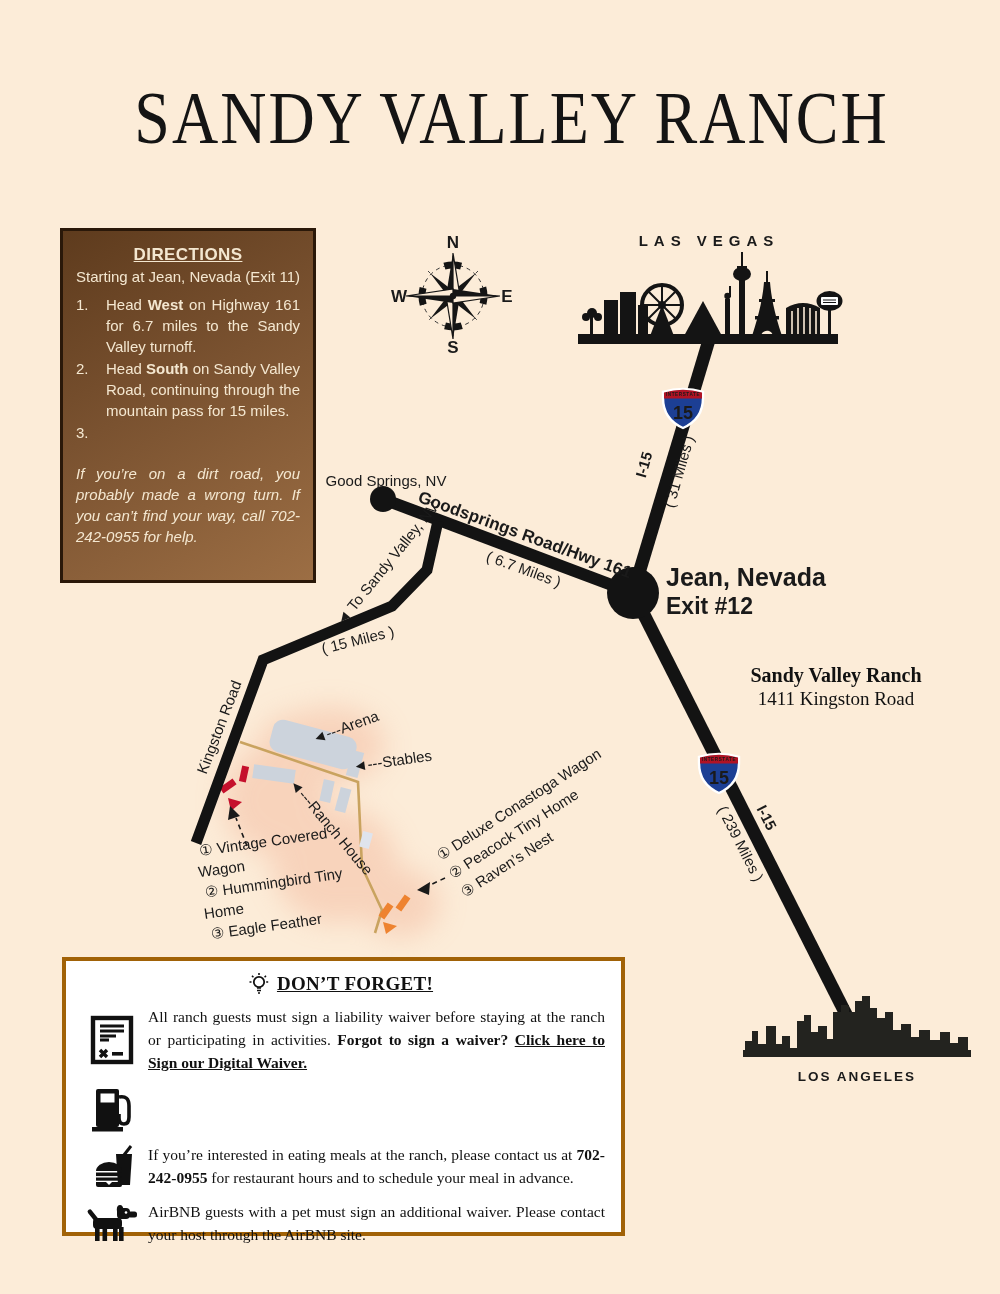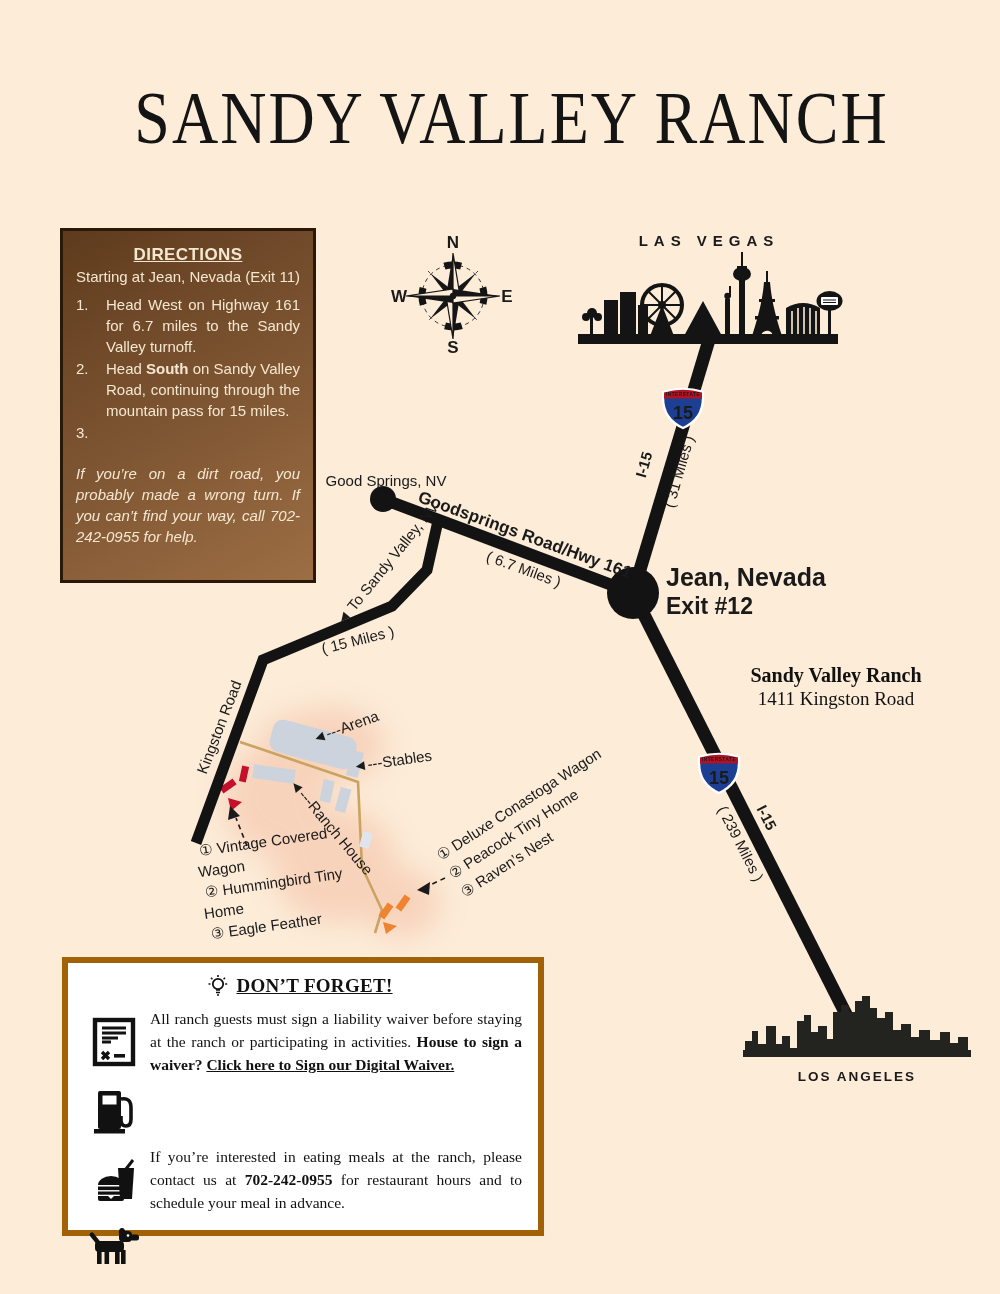--- a/index.html
+++ b/index.html
@@ -13,22 +13,22 @@
         background:linear-gradient(150deg,#5e3b1d 0%,#7a5230 45%,#9c6e44 100%);
         border:3px solid #2a1809;padding:13px 13px 10px 13px;color:#f4e7d0;font-size:15px;line-height:21px;}
   .dir-title{text-align:center;font-weight:bold;font-size:17px;text-decoration:underline;
         letter-spacing:.4px;margin-bottom:1px;}
   .dir-intro{margin-bottom:7px;}
   .dir-step{display:flex;margin-bottom:1px;}
   .dir-num{flex:0 0 30px;}
   .dir-text{flex:1;text-align:justify;}
   .dir-note{margin-top:20px;font-style:italic;text-align:justify;}
   
-  .forget-box{position:absolute;left:62px;top:957px;width:482px;height:279px;box-sizing:border-box;
-        background:#ffffff;border:6px solid #a16207;padding:11px 16px 10px 10px;
+  .forget-box{position:absolute;left:62px;top:957px;width:563px;height:279px;box-sizing:border-box;
+        background:#ffffff;border:4px solid #a16207;padding:11px 16px 10px 10px;
         font-family:"Liberation Serif",serif;color:#111;}
   .forget-title-row{display:flex;justify-content:center;align-items:center;gap:7px;margin-bottom:10px;}
   .forget-title{font-weight:bold;font-size:19px;text-decoration:underline;letter-spacing:.3px;}
   .forget-item{display:flex;align-items:center;margin-bottom:11px;}
   .forget-icon{flex:0 0 72px;display:flex;justify-content:center;align-items:center;}
   .forget-text{flex:1;margin:0;font-size:15.5px;line-height:1.47;text-align:justify;}
   .waiver-link{color:#111;font-weight:bold;text-decoration:underline;cursor:pointer;}
   
   svg.map{position:absolute;left:0;top:0;}
   .mlabel{font-family:"Liberation Sans",sans-serif;fill:#1a1a1a;font-size:15px;}
@@ -203,21 +203,21 @@
     </g>
     <line x1="445" y1="878" x2="428" y2="886" stroke="#1a1a1a" stroke-width="1.6" stroke-dasharray="5 4"></line>
     <polygon points="417,890 430,882 429,895" fill="#1a1a1a"></polygon>
   </svg>
 
   <div class="directions-box">
     <div class="dir-title">DIRECTIONS</div>
     <div class="dir-intro">Starting at Jean, Nevada (Exit 11)</div>
     <div class="dir-step">
       <span class="dir-num">1.</span>
-      <span class="dir-text"><span>Head </span><span style="font-weight: normal;">West</span><span> on Highway 161 for 6.7 miles to the Sandy Valley turnoff.</span></span>
+      <span class="dir-text"><span>Head </span><span style="font-weight: bold;">West</span><span> on Highway 161 for 6.7 miles to the Sandy Valley turnoff.</span></span>
     </div>
     <div class="dir-step">
       <span class="dir-num">2.</span>
       <span class="dir-text"><span>Head </span><span style="font-weight: bold;">South</span><span> on Sandy Valley Road, continuing through the mountain pass for 15 miles.</span></span>
     </div>
     <div class="dir-step">
       <span class="dir-num">3.</span>
     </div>
     <div class="dir-note">If you’re on a dirt road, you probably made a wrong turn. If you can’t find your way, call 702-242-0955 for help.</div>
   </div>
@@ -234,21 +234,21 @@
 
     <div class="forget-item">
       <div class="forget-icon">
         <svg width="46" height="50" viewBox="0 0 46 50">
           <rect x="4" y="3" width="38" height="44" fill="#fff" stroke="#111" stroke-width="4.4"></rect>
           <path d="M11,11 h24 M11,16 h24 M11,21 h16 M11,25 h9" stroke="#111" stroke-width="3"></path>
           <path d="M11,35 l7,7 M18,35 l-7,7" stroke="#111" stroke-width="3.4"></path>
           <rect x="23" y="37" width="11" height="3.6" fill="#111"></rect>
         </svg>
       </div>
-      <p class="forget-text"><span><span>All ranch guests must sign a liability waiver before staying at the ranch or participating in activities. </span><span style="font-weight: bold;">House to sign a waiver? </span></span><a class="waiver-link">Click here to Sign our Digital Waiver.</a></p>
+      <p class="forget-text"><span><span>All ranch guests must sign a liability waiver before staying at the ranch or participating in activities. </span><span style="font-weight: bold;">Forgot to sign a waiver? </span></span><a class="waiver-link">Click here to Sign our Digital Waiver.</a></p>
     </div>
 
     <div class="forget-item">
       <div class="forget-icon">
         <svg width="42" height="48" viewBox="0 0 42 48">
           <rect x="5" y="4" width="23" height="38" rx="2" fill="#111"></rect>
           <rect x="9.5" y="8.5" width="14" height="9" fill="#fff"></rect>
           <rect x="1" y="42" width="31" height="4.5" fill="#111"></rect>
           <path d="M28,12 q10,-2 10,9 v11 q0,7 -5,7 q-5,0 -5,-6 v-4" fill="none" stroke="#111" stroke-width="3.6"></path>
         </svg>
@@ -280,16 +280,17 @@
             <rect x="17.5" y="24" width="4.6" height="14"></rect>
             <rect x="28" y="24" width="4.6" height="14"></rect>
             <rect x="34" y="24" width="4.6" height="14"></rect>
             <rect x="32" y="5" width="13" height="11" rx="4"></rect>
             <rect x="43" y="8.5" width="9" height="6" rx="2.5"></rect>
             <ellipse cx="35" cy="6.5" rx="3.2" ry="4.5"></ellipse>
           </g>
           <circle cx="41" cy="9.5" r="1.3" fill="#fff"></circle>
         </svg>
       </div>
+      <p class="forget-text"><span><span>AirBNB guests with a pet must sign an additional waiver. Please contact your host through the AirBNB site.</span></span></p>
     </div>
   </div>
 
 </div>
 
 </body></html>

